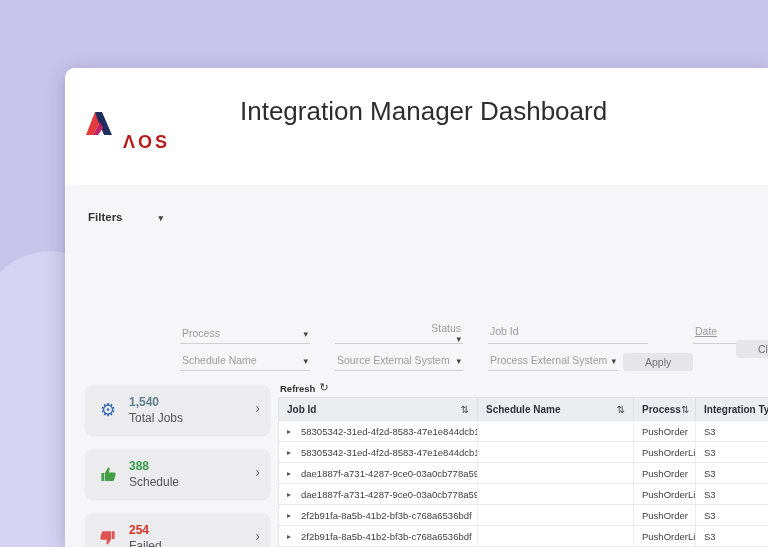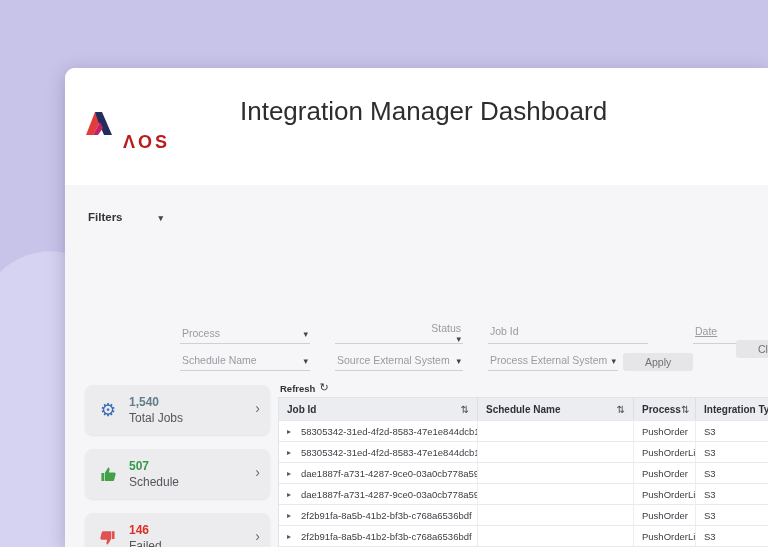--- a/index.html
+++ b/index.html
@@ -123,32 +123,32 @@
       <span class="lbl">Total Jobs</span>
       <span class="chev">›</span>
     </div>
 
     <div class="card" style="top:264px;">
       <span class="icon">
         <svg width="17" height="17" viewBox="0 0 24 24" fill="#43a047">
             <path d="M2 10h4v11H2zM22.1 11.3l-2 8A2 2 0 0 1 18.2 21H7V9.5L11.5 2a2 2 0 0 1 2 2.5L12.6 9h7.6a2 2 0 0 1 1.9 2.3z"></path>
           </svg>
       </span>
-      <span class="val" style="color: rgb(53, 154, 74);">507</span>
+      <span class="val" style="color: rgb(53, 154, 74);">388</span>
       <span class="lbl">Schedule</span>
       <span class="chev">›</span>
     </div>
 
     <div class="card" style="top:328px;">
       <span class="icon" style="transform:rotate(180deg);">
         <svg width="17" height="17" viewBox="0 0 24 24" fill="#e05252">
             <path d="M2 10h4v11H2zM22.1 11.3l-2 8A2 2 0 0 1 18.2 21H7V9.5L11.5 2a2 2 0 0 1 2 2.5L12.6 9h7.6a2 2 0 0 1 1.9 2.3z"></path>
           </svg>
       </span>
-      <span class="val" style="color: rgb(217, 48, 37);">146</span>
+      <span class="val" style="color: rgb(217, 48, 37);">254</span>
       <span class="lbl">Failed</span>
       <span class="chev">›</span>
     </div>
 
     <div class="refresh">
       <span>Refresh</span>
       <span class="ric">↻</span>
     </div>
 
     <div class="tablewrap">

